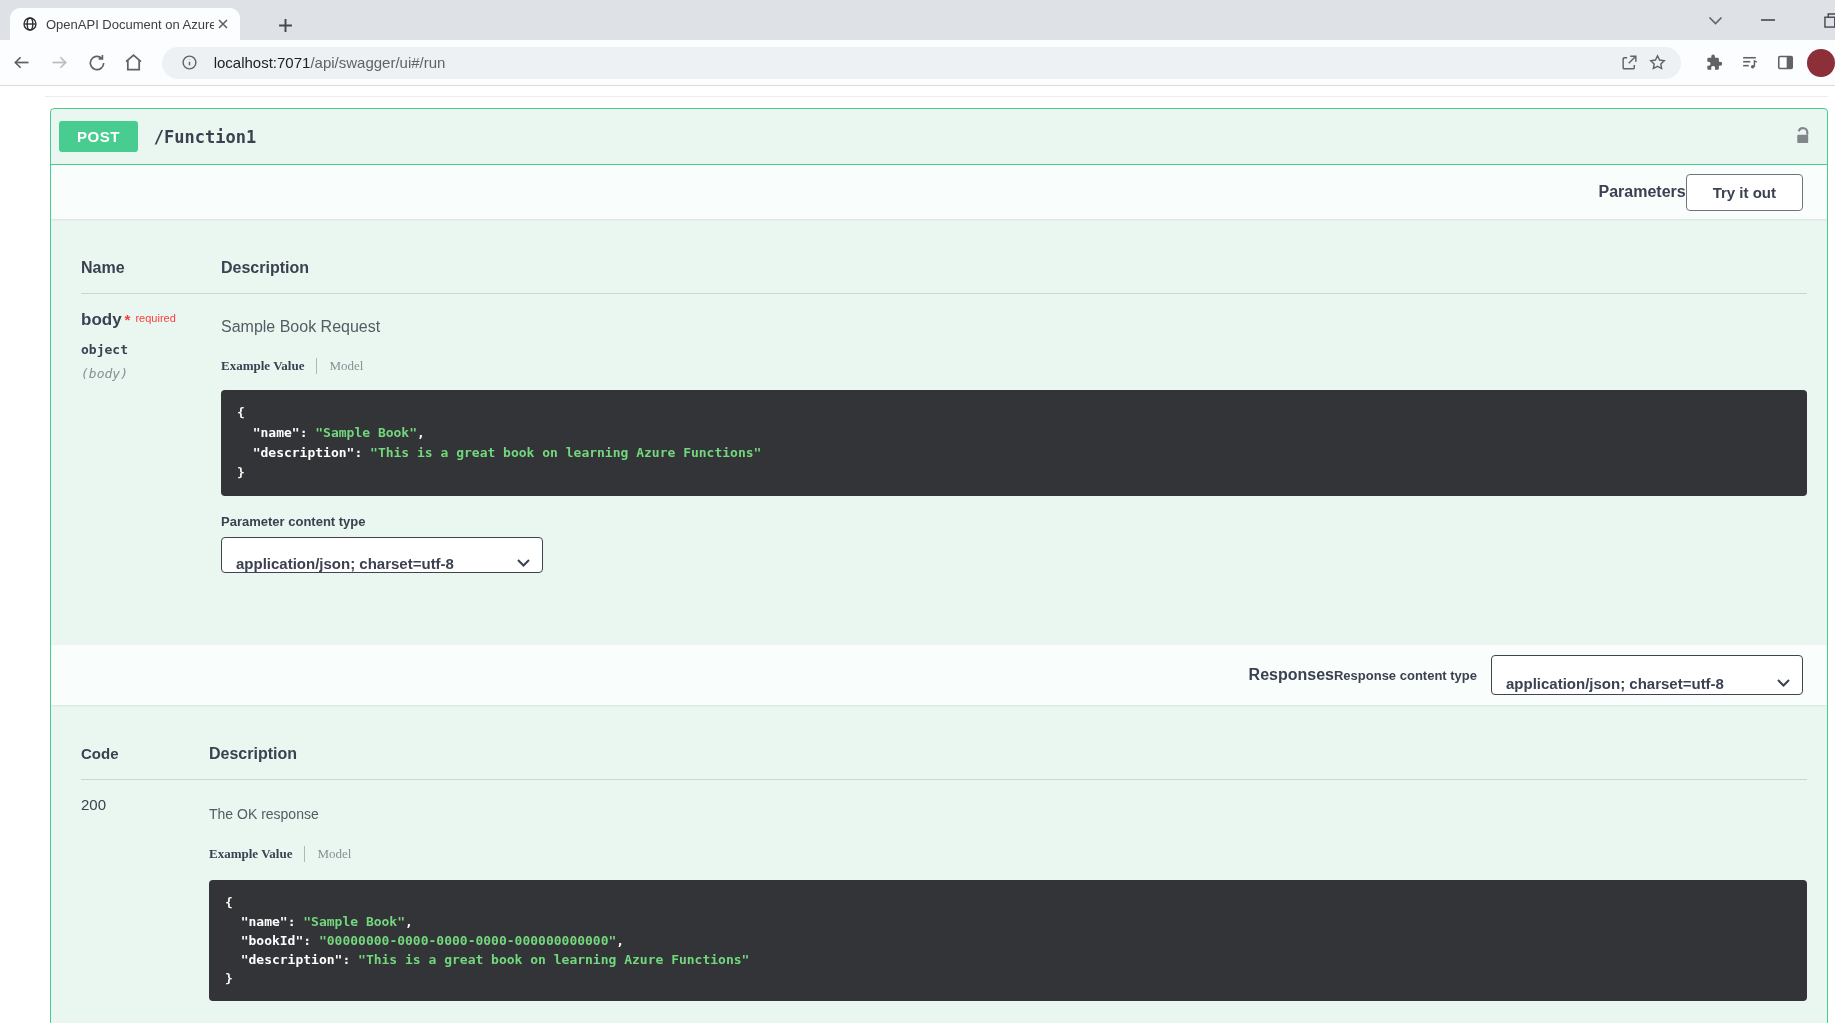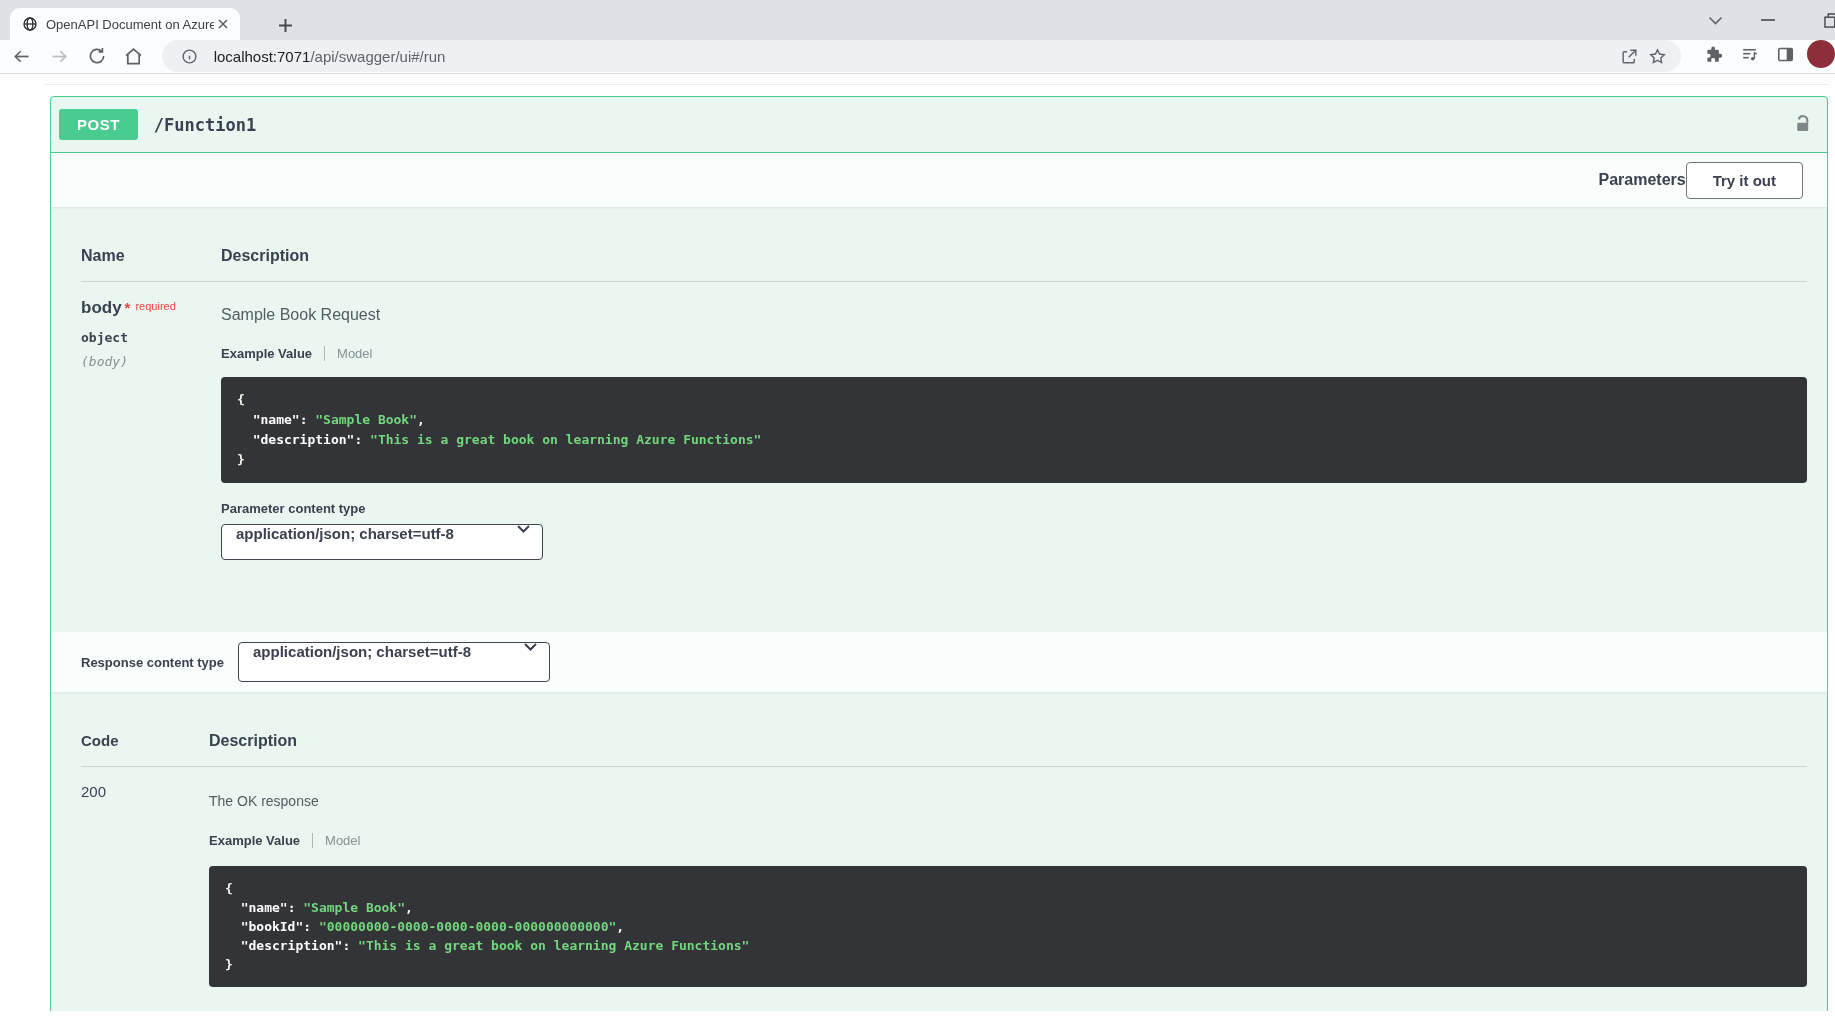--- a/index.html
+++ b/index.html
@@ -12,22 +12,22 @@
   .tab { position:absolute; left:10px; top:8px; width:230px; height:32px; background:#fcfdfe;
          border-radius:10px 10px 0 0; display:flex; align-items:center; padding:0 8px 0 12px; }
   .tab-title { flex:1; font-size:13px; color:#3c4043; white-space:nowrap; overflow:hidden; }
   .tab-close { width:18px; height:18px; display:flex; align-items:center; justify-content:center;
                font-size:15px; color:#5f6368; border-radius:50%; cursor:pointer; }
   .newtab { position:absolute; left:272px; top:12px; width:26px; height:26px; display:flex;
             align-items:center; justify-content:center; color:#45484c; font-size:19px; border-radius:50%; }
   .winctl { position:absolute; top:0; height:40px; display:flex; align-items:center; justify-content:center; color:#5f6368; }
   .winctl svg { display:block; }
 
-  .toolbar { position:relative; height:34px; background:#fcfdfe; border-bottom:1px solid #d8dadd;
-             display:flex; align-items:flex-start; }
+  .toolbar { position:relative; height:46px; background:#fcfdfe; border-bottom:1px solid #d8dadd;
+             display:flex; align-items:center; }
   .navbtn { width:32px; height:32px; margin-left:6px; display:flex; align-items:center; justify-content:center;
             border-radius:50%; color:#5f6368; }
   .navbtn.disabled { color:#b9bdc1; }
   .omnibox { display:flex; align-items:center; height:32px; background:#eef1f4; border-radius:16px;
              margin-left:12px; width:1548px; padding:0 10px 0 14px; }
   .omni-url { flex:1; font-size:15px; margin-left:10px; white-space:nowrap; overflow:hidden; }
   .omni-url .domain { color:#202124; }
   .omni-url .path { color:#5f6368; }
   .omni-icon { width:28px; height:28px; display:flex; align-items:center; justify-content:center; color:#5f6368; }
   .ext-icons { display:flex; align-items:center; margin-left:10px; color:#5f6368; }
@@ -71,34 +71,34 @@
 
   .param-name { font-size:17px; font-weight:bold; color:#3b4151; }
   .req-star { color:#f93e3e; font-weight:bold; font-size:15px; margin-left:3px; }
   .req-label { color:#f93e3e; font-size:11px; margin-left:5px; vertical-align:3px; }
   .param-type { font-family:"DejaVu Sans Mono","Liberation Mono",monospace; font-size:13px; font-weight:bold;
                 color:#3b4151; margin-top:12px; }
   .param-in { font-family:"DejaVu Sans Mono","Liberation Mono",monospace; font-size:13px; font-style:italic;
               color:#8a8f96; margin-top:9px; }
 
   .desc-summary { font-size:16px; color:#555b63; margin-top:8px; }
-  .tabs { margin-top:22px; display:flex; align-items:center; font-size:13px; }
+  .tabs { margin-top:22px; display:flex; align-items:center; font-size:13px;font-family:Liberation Serif, serif; }
   .tab-example { font-weight:bold; color:#3b4151; padding-right:12px; border-right:1px solid rgba(0,0,0,.25); cursor:pointer; }
   .tab-model { color:#8a8f96; padding-left:12px; cursor:pointer; }
 
   .codeblock { margin-top:16px; background:#323437; border-radius:4px; padding:13px 16px;
                font-family:"DejaVu Sans Mono","Liberation Mono",monospace; font-size:13px; font-weight:600;
                line-height:20px; }
   .tok-p { color:#f8f8f2; }
   .tok-k { color:#ffffff; }
   .tok-s { color:#73d77d; }
 
   .ct-label { margin-top:18px; font-size:13px; font-weight:bold; color:#3b4151; }
-  .select { display:inline-flex; align-items:flex-start; justify-content:space-between; gap:0;
-            background:#fff; border:1px solid #41444e; border-radius:4px; height:36px; padding:0 12px 0 14px;
+  .select { display:inline-flex; align-items:center; justify-content:space-between; gap:0;
+            background:#fff; border:1px solid #41444e; border-radius:4px; height:36px; padding:16px 12px 0 14px;
             font-size:15px; font-weight:600; color:#3b4151; cursor:pointer; }
   .param-select { margin-top:8px; width:322px; }
   .resp-ct { display:flex; align-items:center; }
   .resp-ct-label { font-size:13px; font-weight:600; color:#3b4151; margin-right:14px; }
   .resp-select { width:312px; height:40px; }
   .params-spacer { height:72px; }
   .resp-code { font-size:15px; color:#3b4151; }
   .resp-desc { font-size:14px; color:#555b63; margin-top:10px; }
   .resp-tabs { margin-top:24px; }
   .resp-codeblock { margin-top:18px; line-height:19px; }
@@ -275,20 +275,21 @@
               <svg width="13" height="8" viewBox="0 0 13 8" fill="none" stroke="#3b4151" stroke-width="2">
                   <path d="M1 1l5.5 5.5L12 1"></path>
                 </svg>
             </div>
           </div>
         </div>
         <div class="params-spacer"></div>
       </div>
 
       <div class="section-header resps">
+        <span class="section-title">Responses</span>
         <div class="resp-ct">
           <span class="resp-ct-label">Response content type</span>
           <div class="select resp-select">
             <span>application/json; charset=utf-8</span>
             <svg width="13" height="8" viewBox="0 0 13 8" fill="none" stroke="#3b4151" stroke-width="2">
                 <path d="M1 1l5.5 5.5L12 1"></path>
               </svg>
           </div>
         </div>
       </div>

